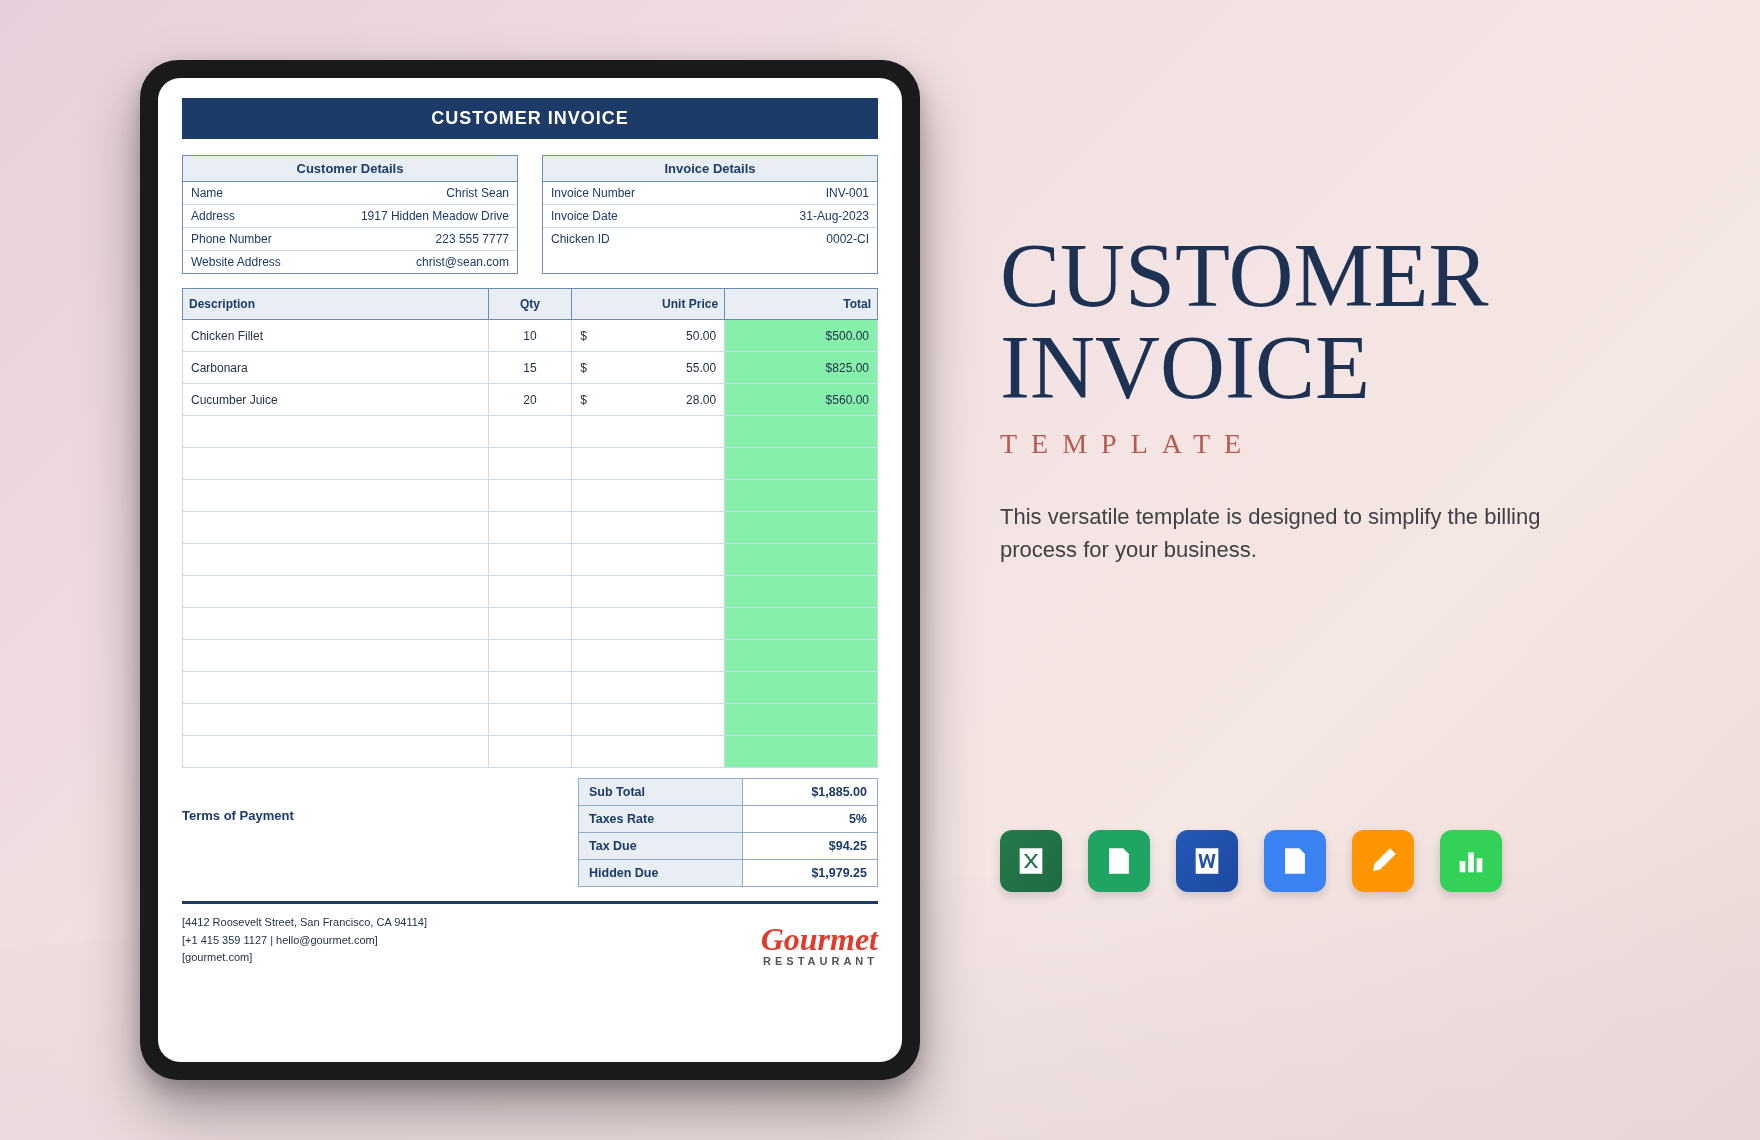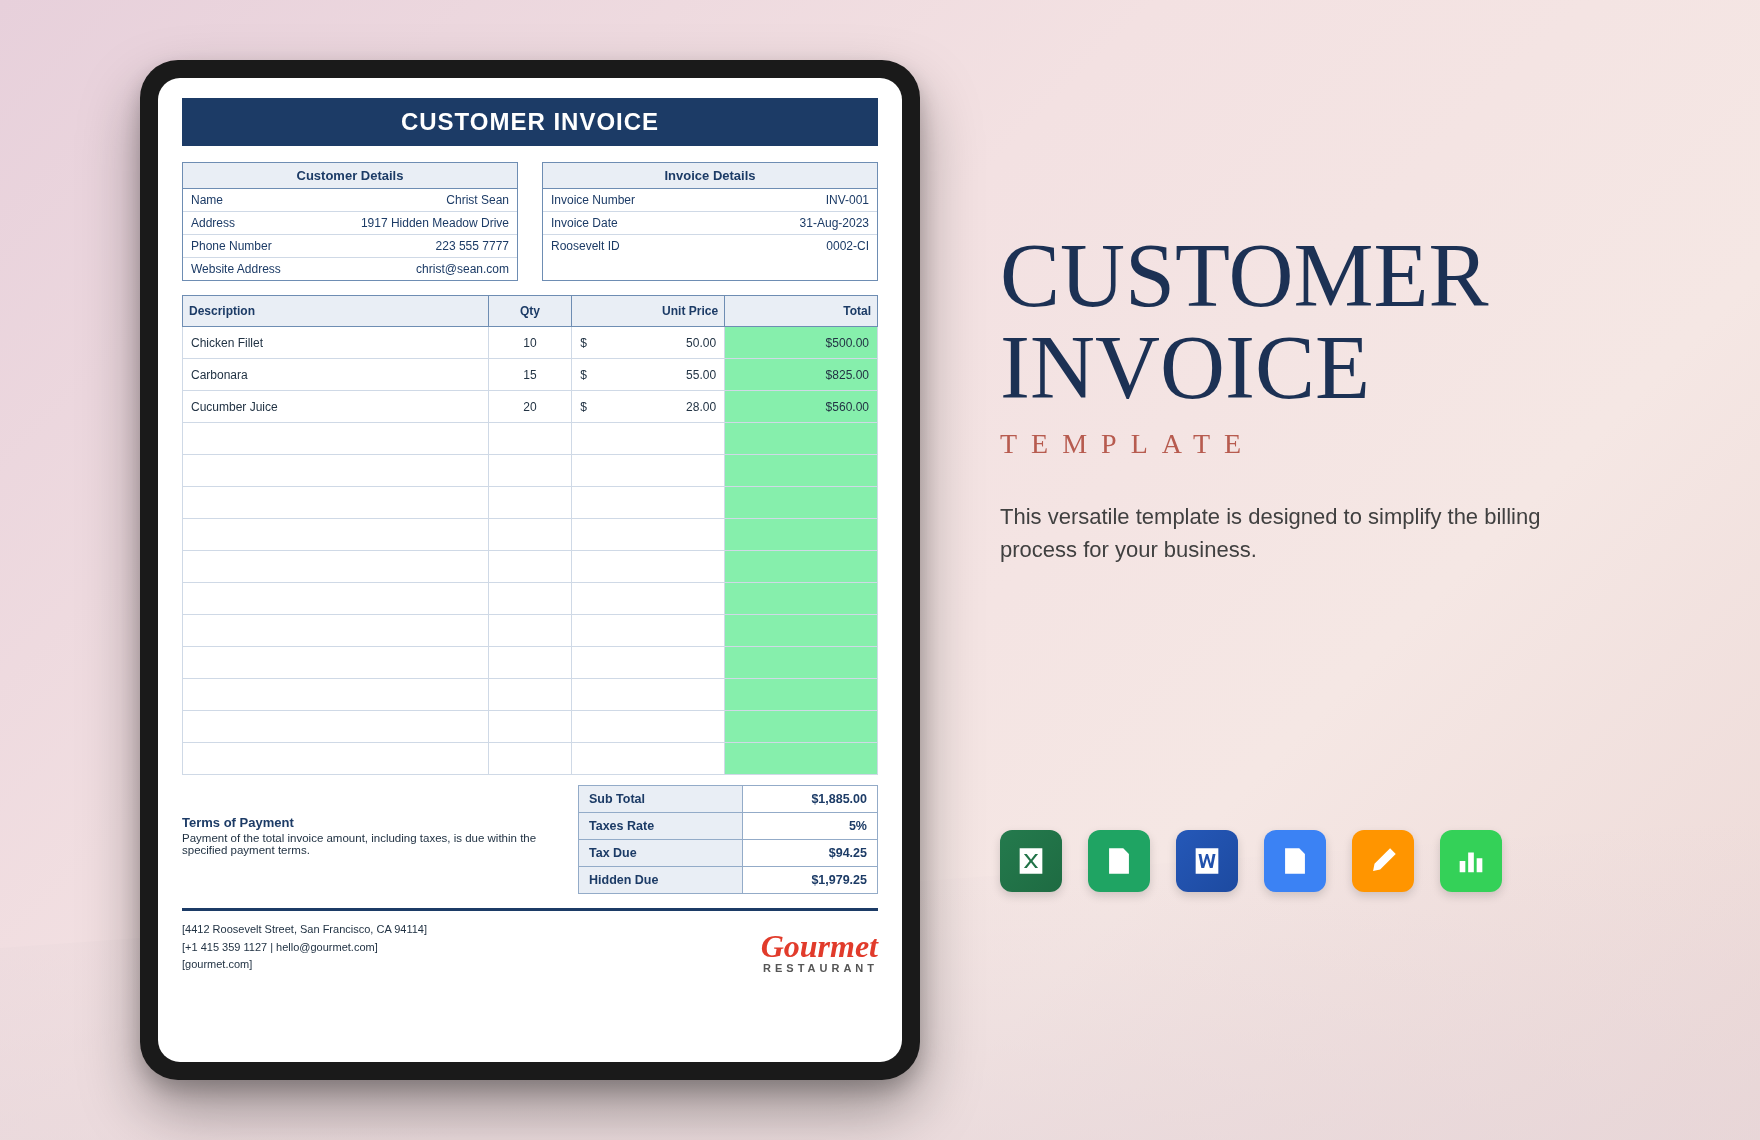--- a/index.html
+++ b/index.html
@@ -43,21 +43,21 @@
     display:flex; flex-direction:column;
     font-size:13px;
     color:#1c3b66;
   }
   .doc-title {
     background:#1c3b66;
     color:#fff;
     text-align:center;
     font-weight:700;
     letter-spacing:1px;
-    font-size:24px;
+    font-size:18px;
     padding:10px 16px;
     margin-bottom:16px;
   }
   .details-row { display:flex; gap:24px; margin-bottom:14px; }
   .details-box { flex:1; border:1px solid #6e8db3; }
   .details-head {
     background:#e9eef5;
     border-bottom:1px solid #6e8db3;
     text-align:center;
     font-weight:700;
@@ -187,21 +187,21 @@
           <div class="details-body" id="inv-body">
               <div class="kv">
                 <div class="k">Invoice Number</div>
                 <div class="v">INV-001</div>
               </div>
               <div class="kv">
                 <div class="k">Invoice Date</div>
                 <div class="v">31-Aug-2023</div>
               </div>
               <div class="kv">
-                <div class="k">Roosevelt ID</div>
+                <div class="k">Chicken ID</div>
                 <div class="v">0002-CI</div>
               </div>
             </div>
         </div>
       </div>
 
       <table class="items">
         <thead>
           <tr>
             <th class="c-desc">Description</th>
@@ -294,21 +294,20 @@
               <td class="c-qty"></td>
               <td class="c-unit"></td>
               <td class="c-tot"></td>
             </tr>
           </tbody>
       </table>
 
       <div class="bottom">
         <div class="terms">
           <div class="t-head">Terms of Payment</div>
-          <div>Payment of the total invoice amount, including taxes, is due within the specified payment terms.</div>
         </div>
         <table class="totals">
           <tbody id="totals-body">
               <tr>
                 <td class="lbl">Sub Total</td>
                 <td class="val">$1,885.00</td>
               </tr>
               <tr>
                 <td class="lbl">Taxes Rate</td>
                 <td class="val">5%</td>

